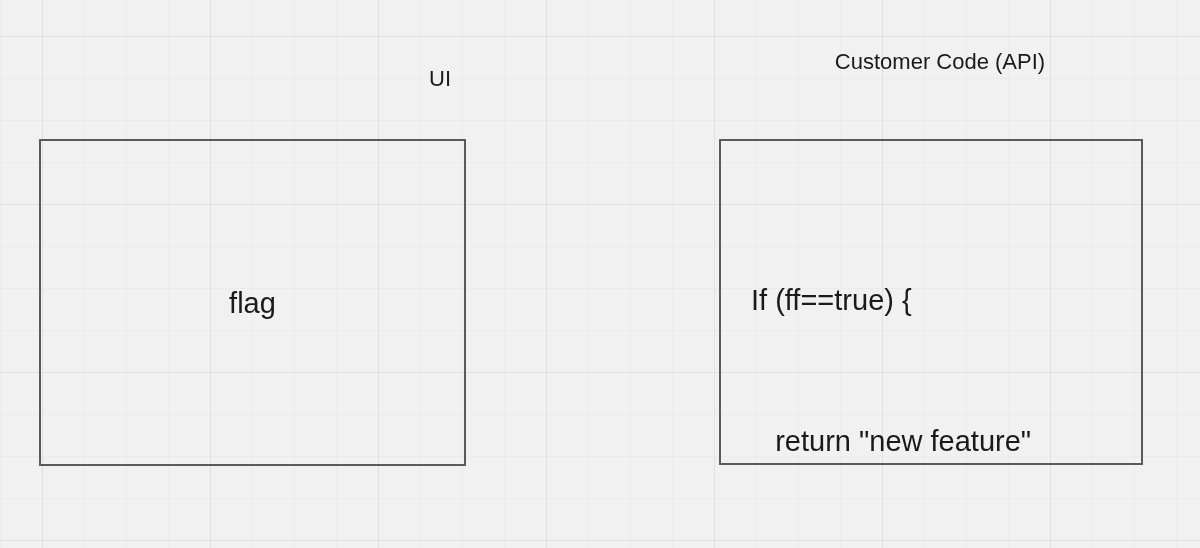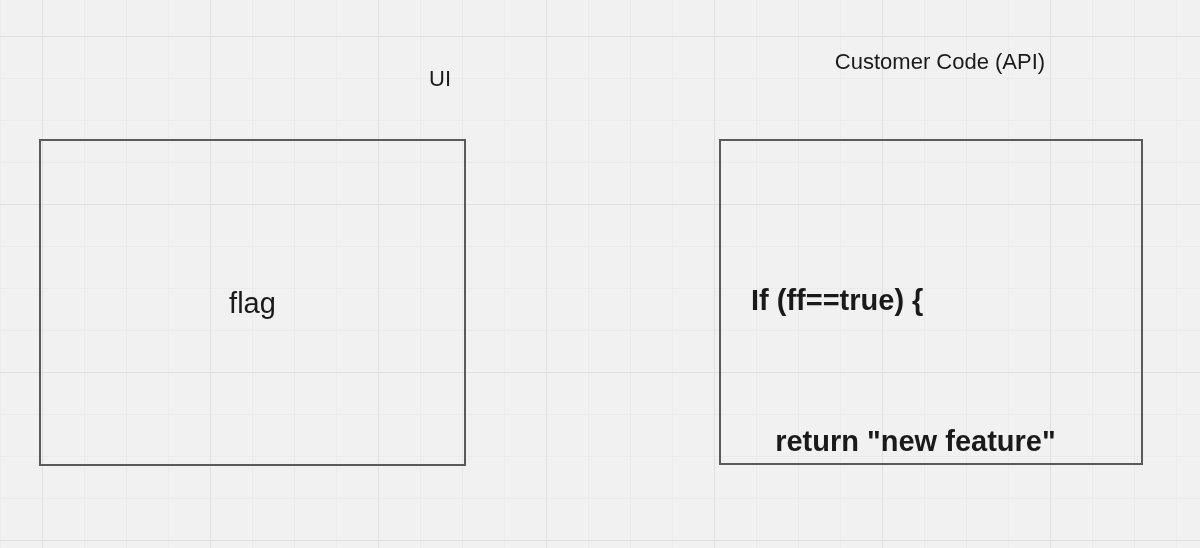--- a/index.html
+++ b/index.html
@@ -113,21 +113,20 @@
     left: 30px;
     top: 42px;
     font-size: 29px;
     line-height: 47px;
     color: #1a1a1a;
     white-space: pre;
   }
 
   .code-line {
     white-space: pre;
-    font-weight: bold;
   }
 </style>
 </head>
 <body>
 
 <div id="canvas">
 
   <div class="diagram-label" id="label-ui">UI</div>
 
   <div class="diagram-label" id="label-customer-code">Customer Code (API)</div>

